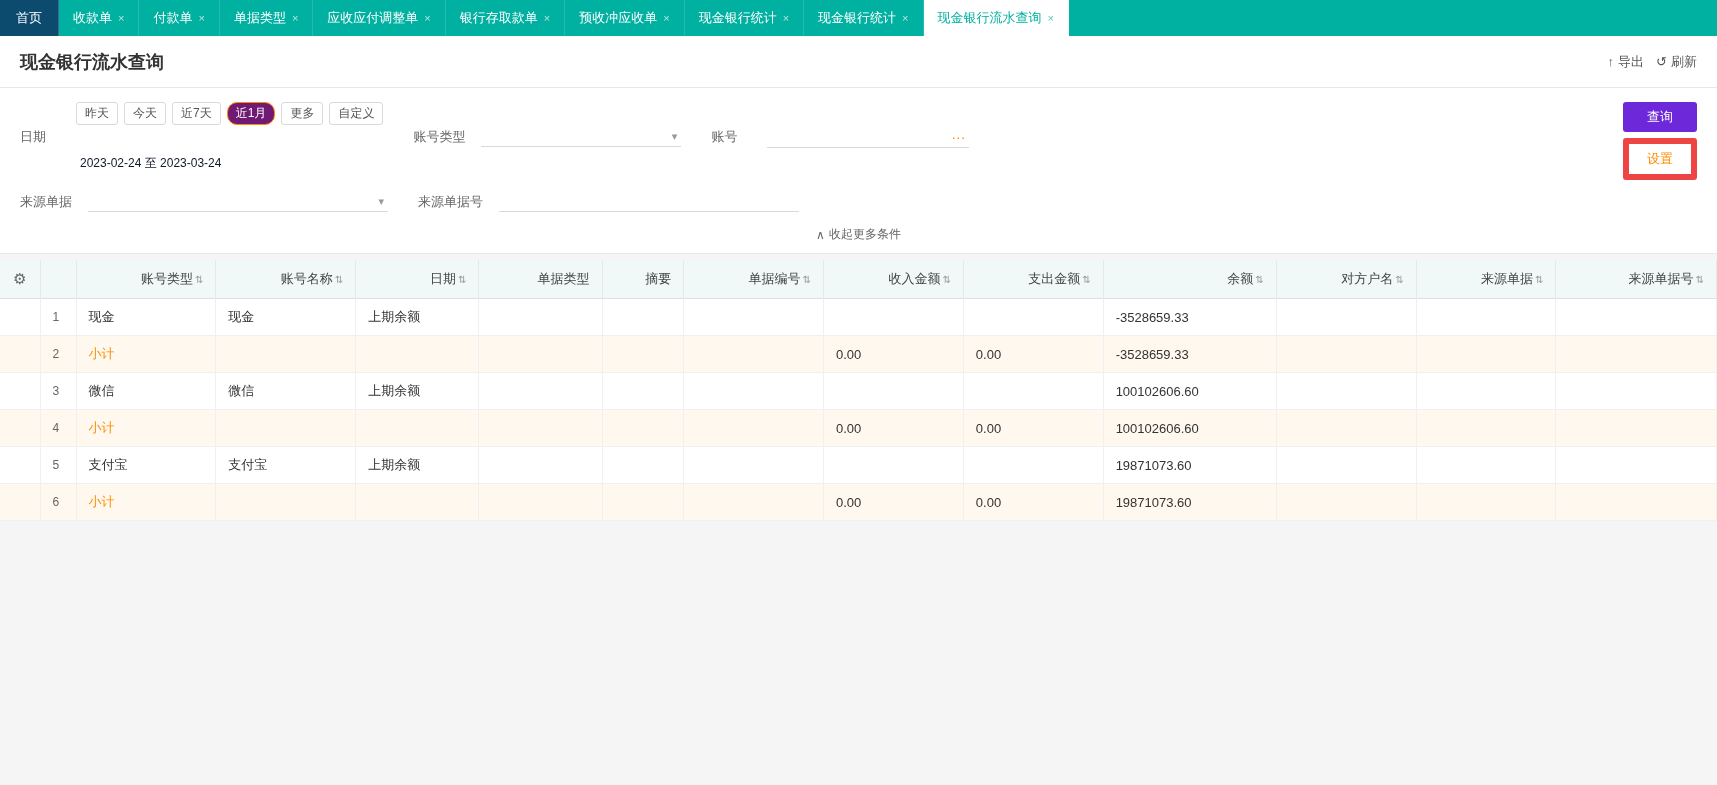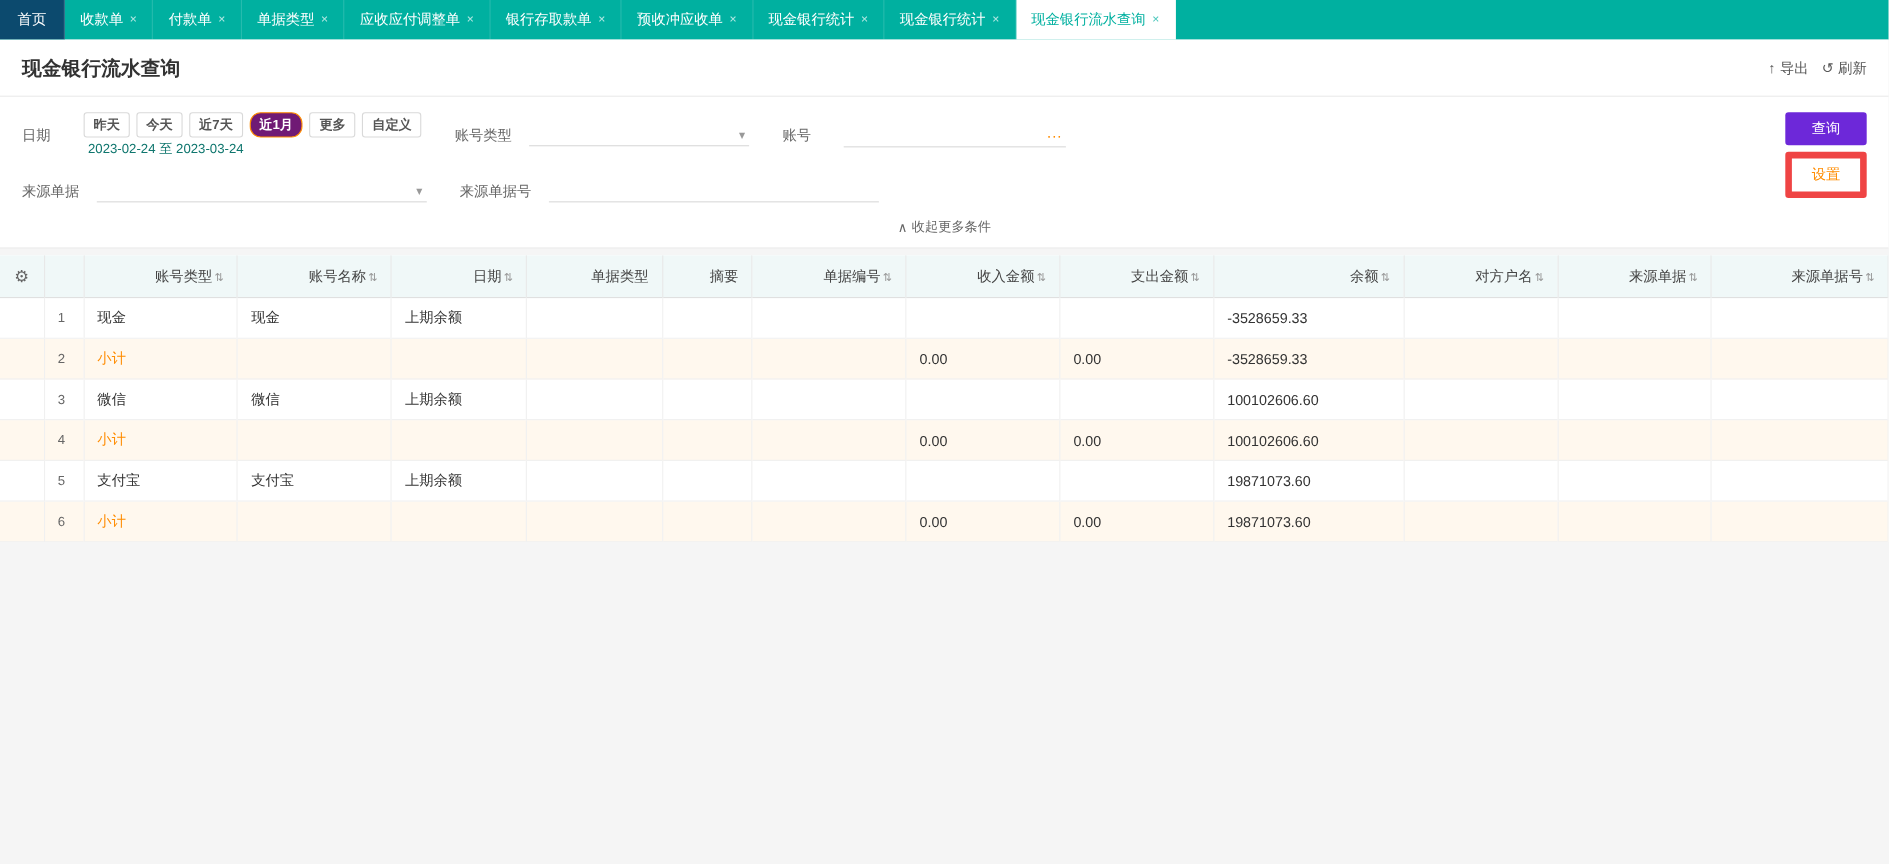--- a/index.html
+++ b/index.html
@@ -92,41 +92,41 @@
       color: #666;
       font-size: 13px;
       white-space: nowrap;
       margin-right: 8px;
       min-width: 40px;
     }
     .date-options {
       display: flex;
       align-items: center;
       gap: 6px;
-      font-weight: bold;
     }
     .date-btn {
       padding: 2px 8px;
       border: 1px solid #d9d9d9;
       border-radius: 3px;
       cursor: pointer;
       font-size: 12px;
       color: #555;
       background: #fff;
     }
     .date-btn.active {
       background: #701a75;
       color: #fff;
       border-color: #ff8c00;
       border-radius: 10px;
     }
     .date-range {
       font-size: 12px;
-      color: #0f766e;
+      color: #0f172a;
       margin-left: 4px;
+      margin-top: 28px;
     }
     .select-wrapper {
       position: relative;
       display: inline-flex;
       align-items: center;
       border-bottom: 1px solid #d9d9d9;
       min-width: 200px;
     }
     .select-wrapper select {
       border: none;

